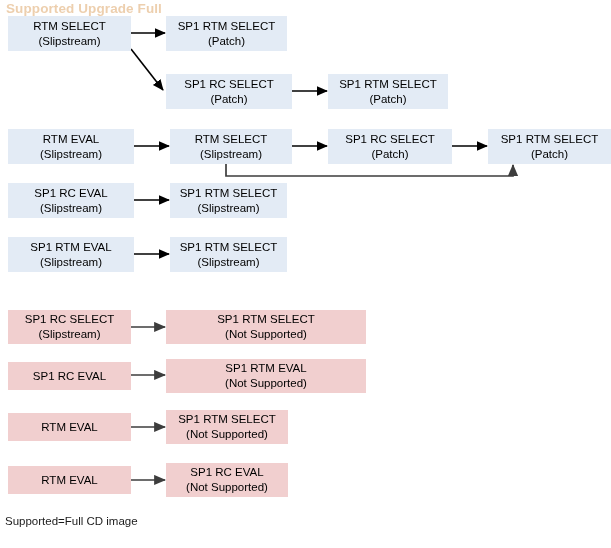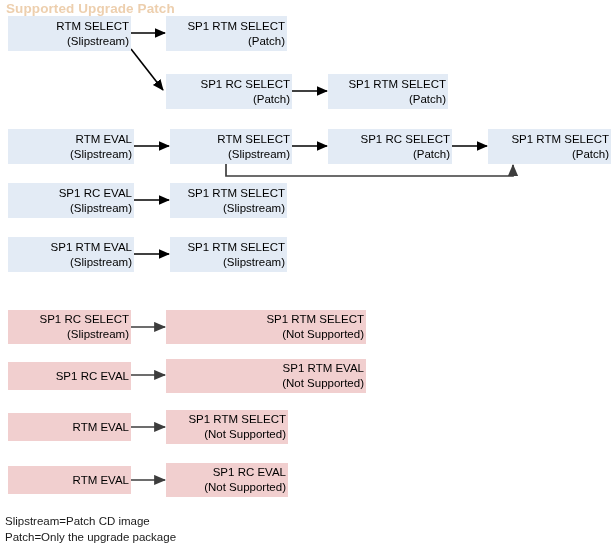--- a/index.html
+++ b/index.html
@@ -22,21 +22,21 @@
     font-weight: bold;
     color: #edcfae;
     letter-spacing: 0.1px;
     white-space: nowrap;
   }
   .node {
     position: absolute;
     box-sizing: border-box;
     display: flex;
     flex-direction: column;
-    align-items: flex-end;
+    align-items: center;
     justify-content: center;
     font-family: "Liberation Sans", sans-serif;
     font-size: 11.5px;
     color: #000000;
     line-height: 1.28;
     text-align: center;
     padding: 0 2px;
   }
   .node.blue  { background: #e3ebf5; }
   .node.pink  { background: #f1cfcf; }
@@ -56,21 +56,21 @@
     font-size: 11.5px;
     color: #1a1a1a;
     white-space: nowrap;
   }
 </style>
 </head>
 <body>
 
 <div id="canvas">
 
-  <div class="section-title" style="left:6px; top:1px;">Supported Upgrade Patch</div>
+  <div class="section-title" style="left:6px; top:1px;">Supported Upgrade Full</div>
 
 
   <svg class="edges" viewBox="0 0 611 548">
     <defs>
       <marker id="ah" markerWidth="7" markerHeight="7" refX="6.4" refY="3" orient="auto" markerUnits="strokeWidth">
         <path d="M0,0 L7,3 L0,6 z" fill="#000000"></path>
       </marker>
       <marker id="ahg" markerWidth="7" markerHeight="7" refX="6.4" refY="3" orient="auto" markerUnits="strokeWidth">
         <path d="M0,0 L7,3 L0,6 z" fill="#3d3d3d"></path>
       </marker>
@@ -185,16 +185,15 @@
 
   <div class="node pink" style="left:8px; top:466px; width:123px; height:28px;">
     <span class="l1">RTM EVAL</span>
   </div>
 
   <div class="node pink" style="left:166px; top:463px; width:122px; height:34px;">
     <span class="l1">SP1 RC EVAL</span>
     <span class="l2">(Not Supported)</span>
   </div>
 
-  <div class="legend" style="left:5px; top:515px;">Slipstream=Patch  CD image</div>
-  <div class="legend" style="left:5px; top:531px;">Patch=Only the upgrade package</div>
+  <div class="legend" style="left:5px; top:515px;">Supported=Full  CD image</div>
 
 </div>
 
 </body></html>

